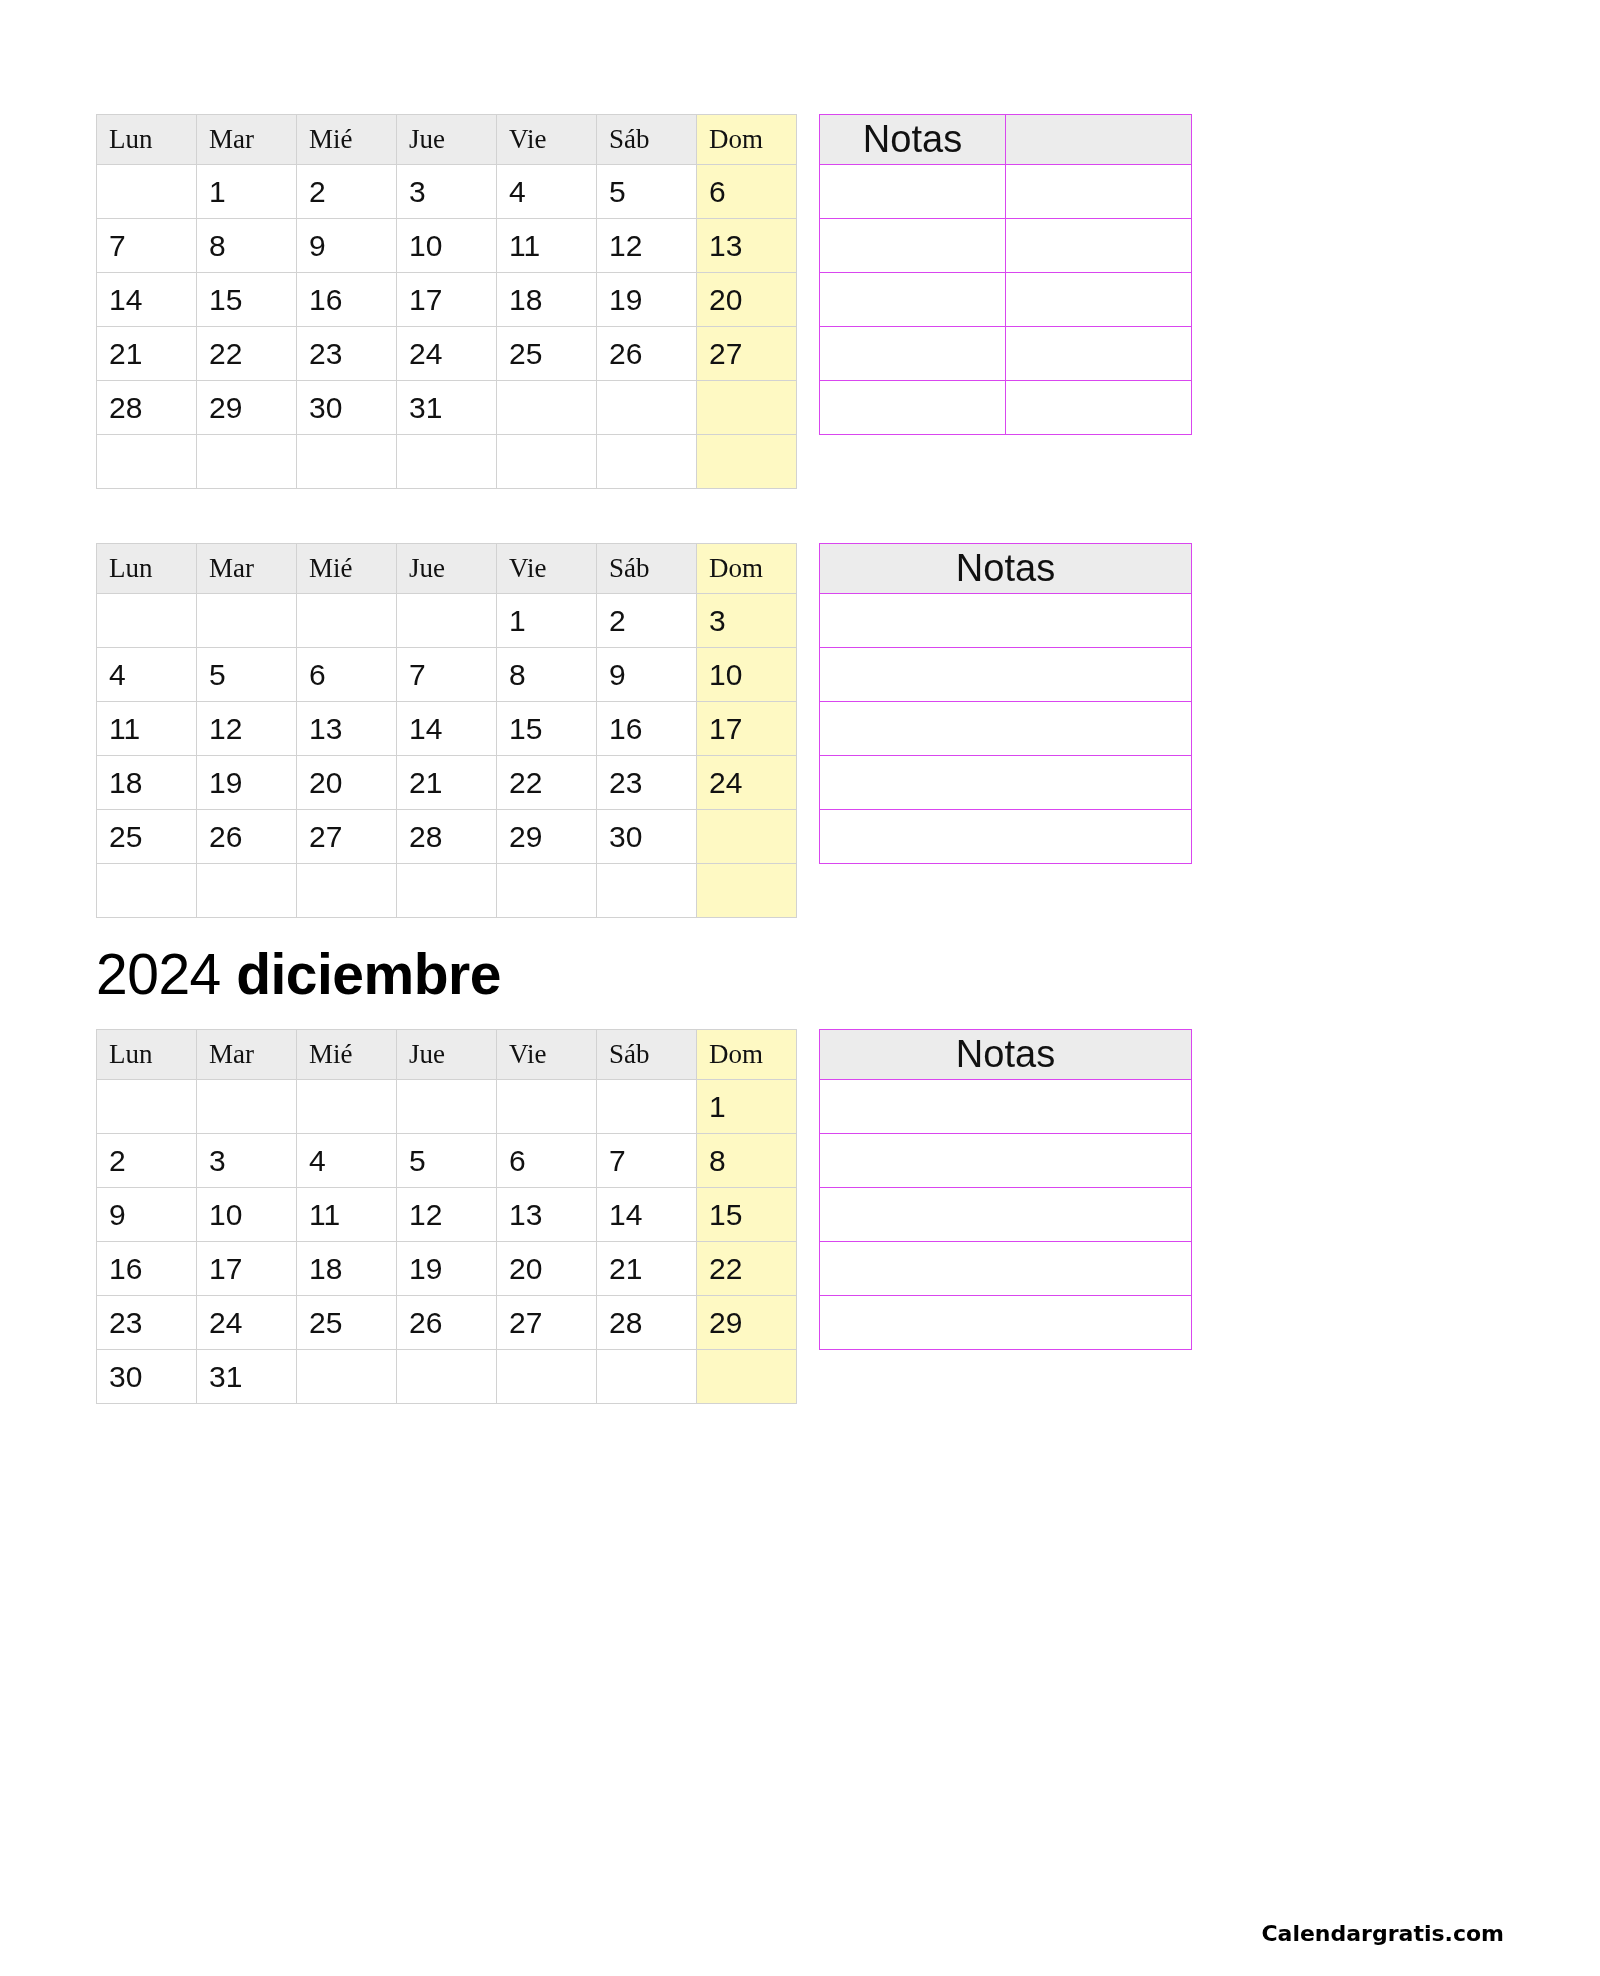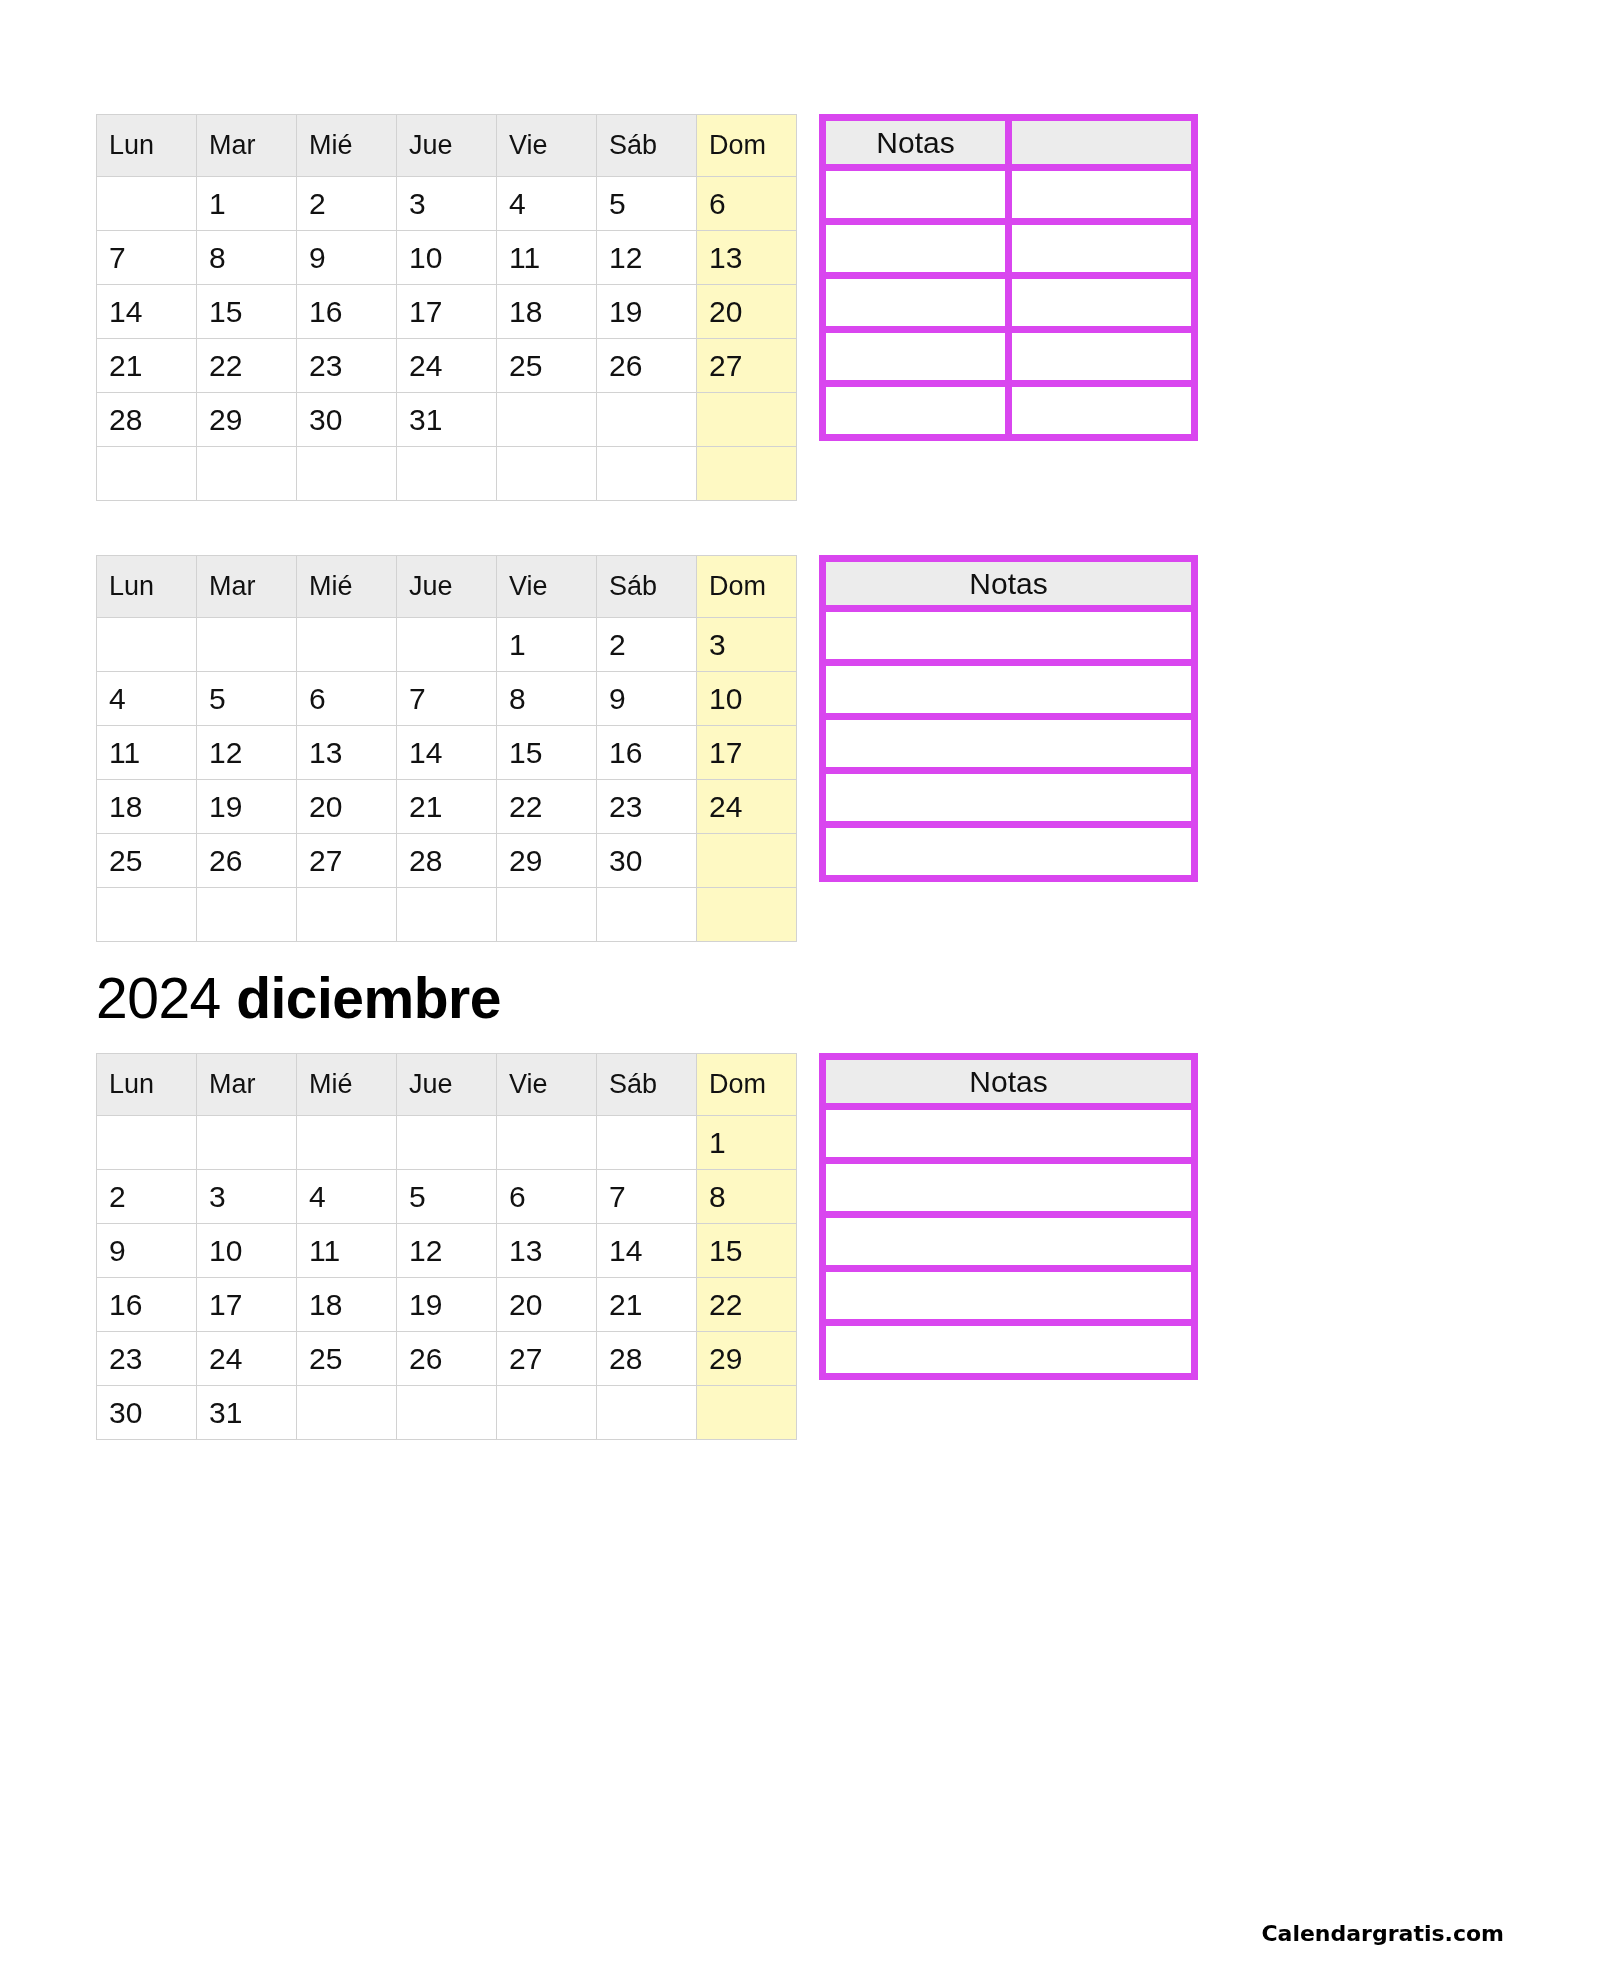--- a/index.html
+++ b/index.html
@@ -67,42 +67,43 @@
     text-align: left;
     vertical-align: middle;
     font-size: 30px;
     font-weight: 400;
     color: #111;
     background: #ffffff;
   }
   table.cal th {
     background: #ececec;
     font-size: 27px;
-    height: 62px;
+    height: 50px;
     font-weight: 400;
+    font-family: Liberation Serif, serif;
   }
   table.cal th.sun,
   table.cal td.sun {
     background: #fef9c3;
   }
 
   
   table.notes {
     border-collapse: collapse;
     table-layout: fixed;
     border: 1px solid #cfcfcf;
   }
   table.notes th,
   table.notes td {
-    border: 7px solid #d946ef;
+    border: 1px solid #d946ef;
     height: 54px;
     padding: 0 8px;
     text-align: center;
     vertical-align: middle;
-    font-size: 30px;
+    font-size: 38px;
     font-weight: 400;
     background: #ffffff;
     color: #111;
   }
   table.notes th {
     background: #ececec;
     height: 50px;
     font-weight: 400;
   }
 

